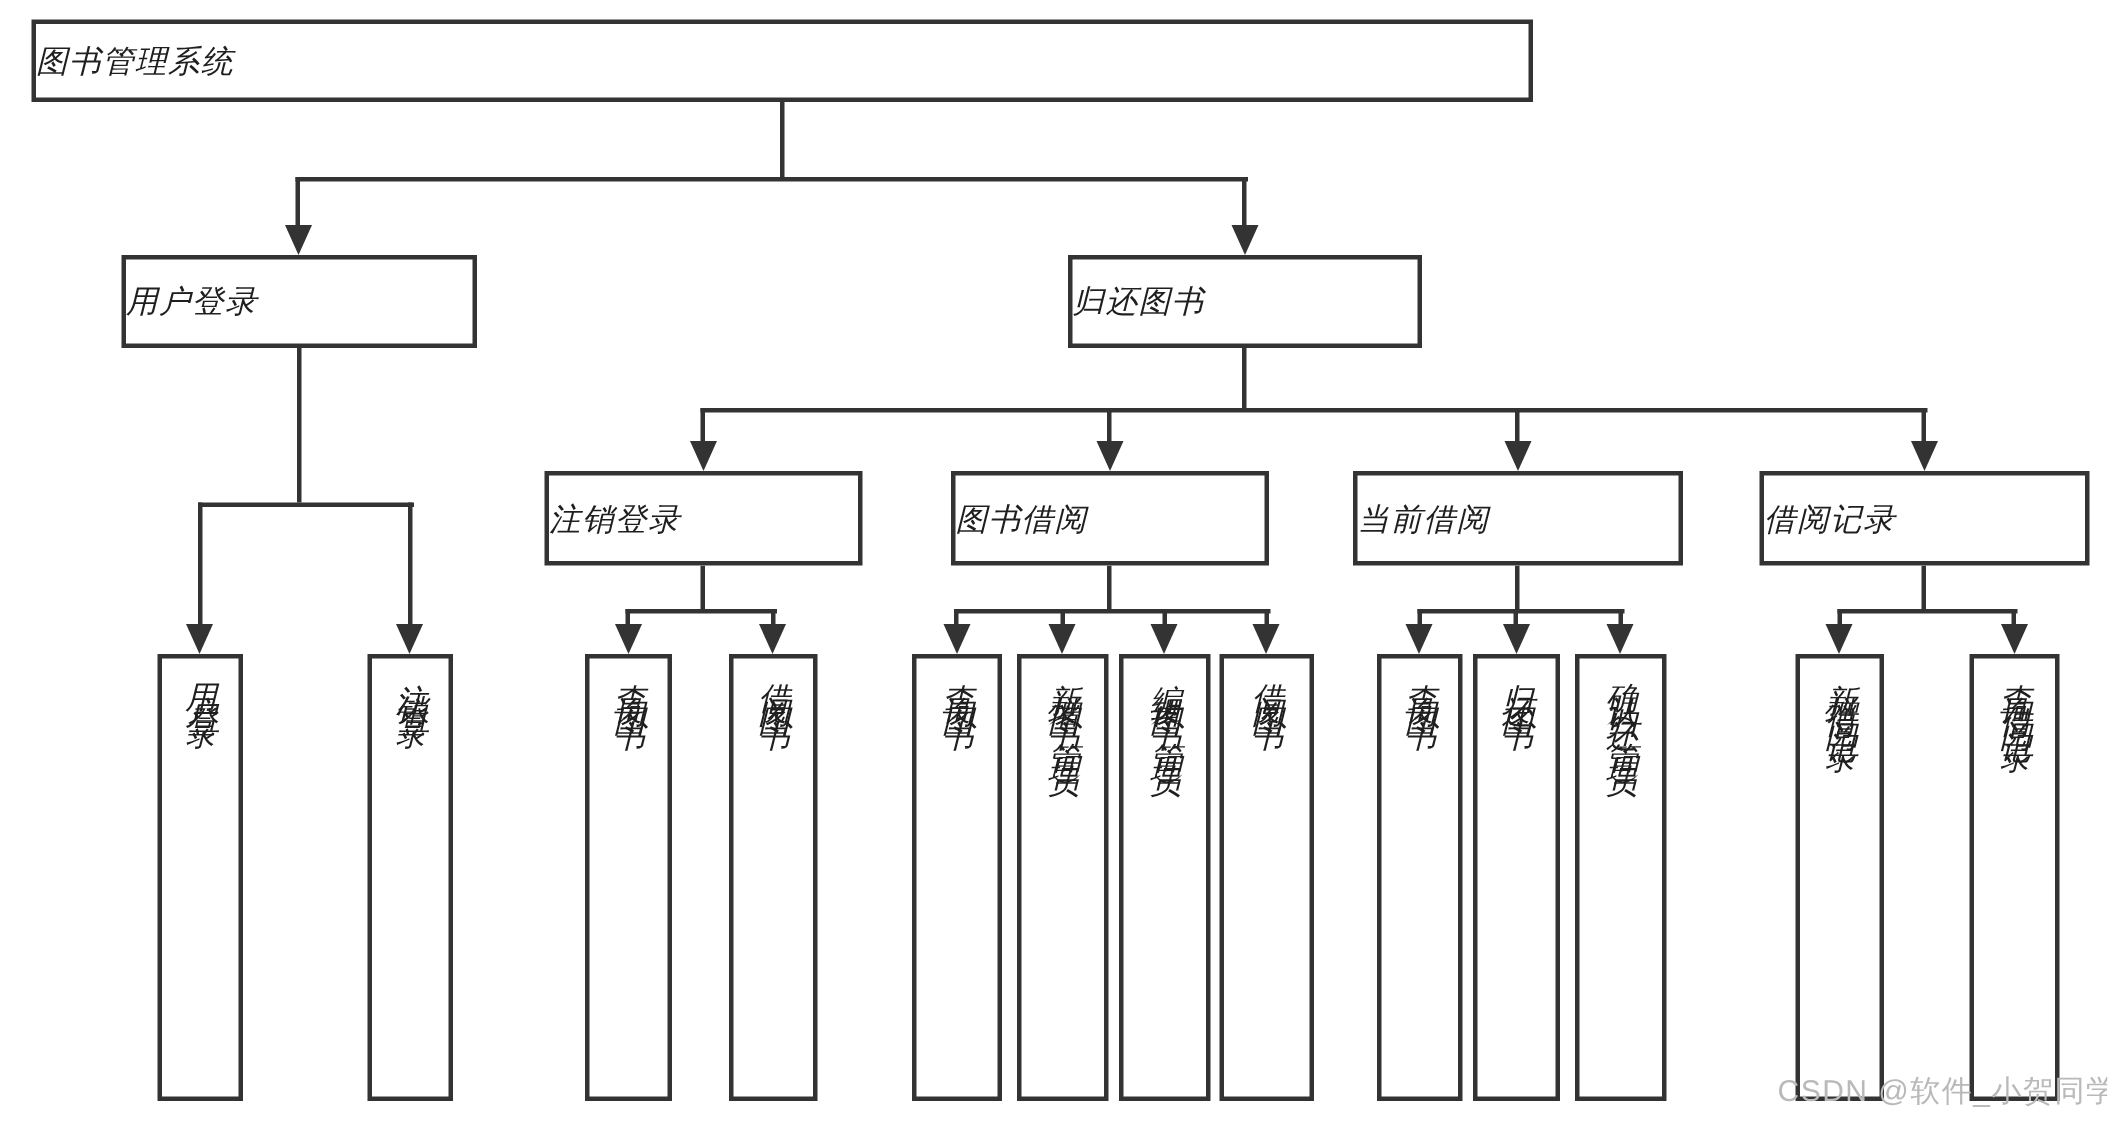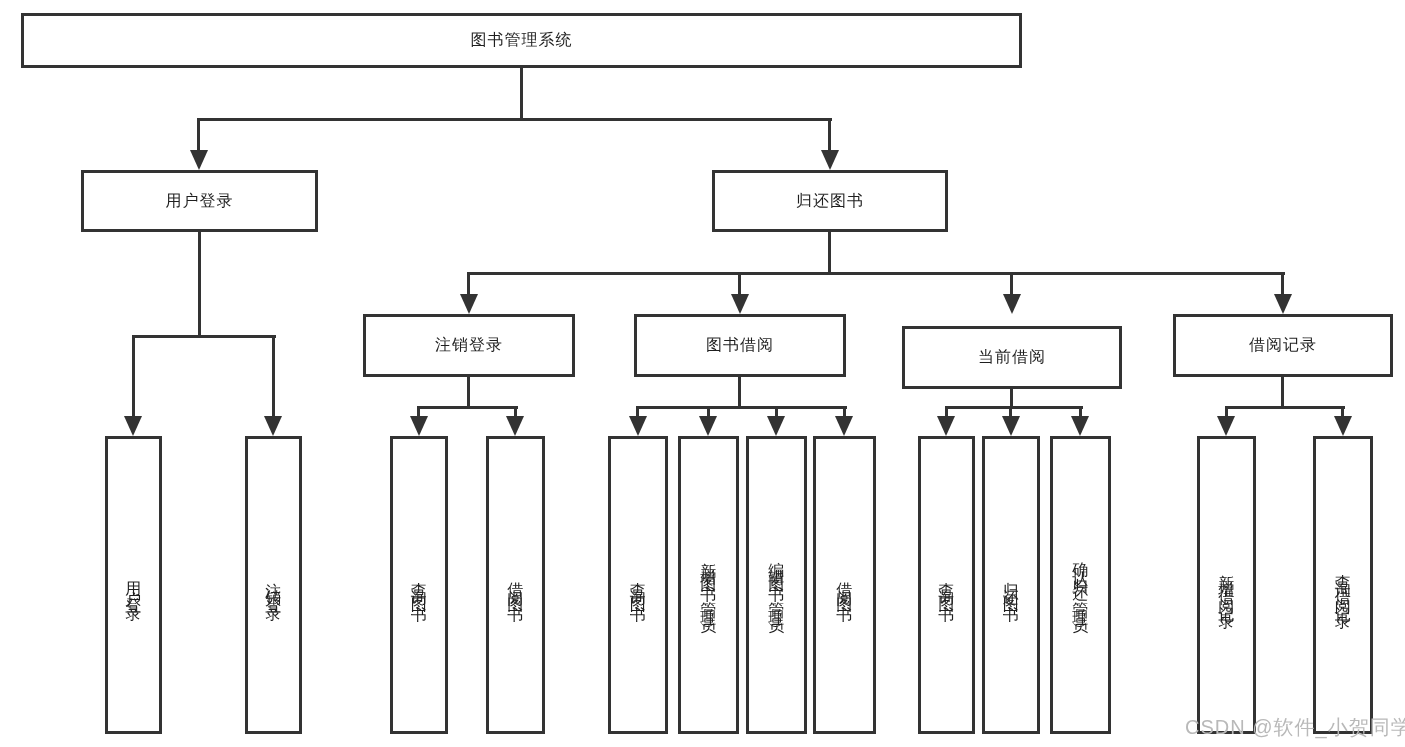--- a/index.html
+++ b/index.html
@@ -17,24 +17,24 @@
     font-family:"Liberation Sans","DejaVu Sans",sans-serif;
     color:var(--text);
   }
   .box{
     position:absolute;
     box-sizing:border-box;
     border:3px solid var(--line);
     background:#fff;
     display:flex;
     align-items:center;
-    justify-content:center;
-    font-size:16px;
+    font-size:21px;
     letter-spacing:1px;
     z-index:2;
+    font-style:italic;
   }
   .vbox{
     writing-mode:vertical-rl;
     text-orientation:mixed;
     letter-spacing:8px;
     line-height:1.1;
   }
   .vline{position:absolute;width:3px;background:var(--line);z-index:1;}
   .hline{position:absolute;height:3px;background:var(--line);z-index:1;}
   .arrowhead{
@@ -94,21 +94,21 @@
   <div class="arrowhead" style="left:1003px;top:294px;"></div>
   <div class="vline" style="left:1281px;top:272px;height:22px;"></div>
   <div class="arrowhead" style="left:1274px;top:294px;"></div>
 
   <div class="box" style="left:363px;top:314px;width:212px;height:63px;">
     <span>注销登录</span>
   </div>
   <div class="box" style="left:634px;top:314px;width:212px;height:63px;">
     <span>图书借阅</span>
   </div>
-  <div class="box" style="left:902px;top:314px;width:220px;height:63px;margin-top:12px;">
+  <div class="box" style="left:902px;top:314px;width:220px;height:63px;">
     <span>当前借阅</span>
   </div>
   <div class="box" style="left:1173px;top:314px;width:220px;height:63px;">
     <span>借阅记录</span>
   </div>
 
   <div class="vline" style="left:467px;top:377px;height:29px;"></div>
   <div class="hline" style="left:417px;top:406px;width:101px;"></div>
   <div class="vline" style="left:417px;top:406px;height:10px;"></div>
   <div class="arrowhead" style="left:410px;top:416px;"></div>

